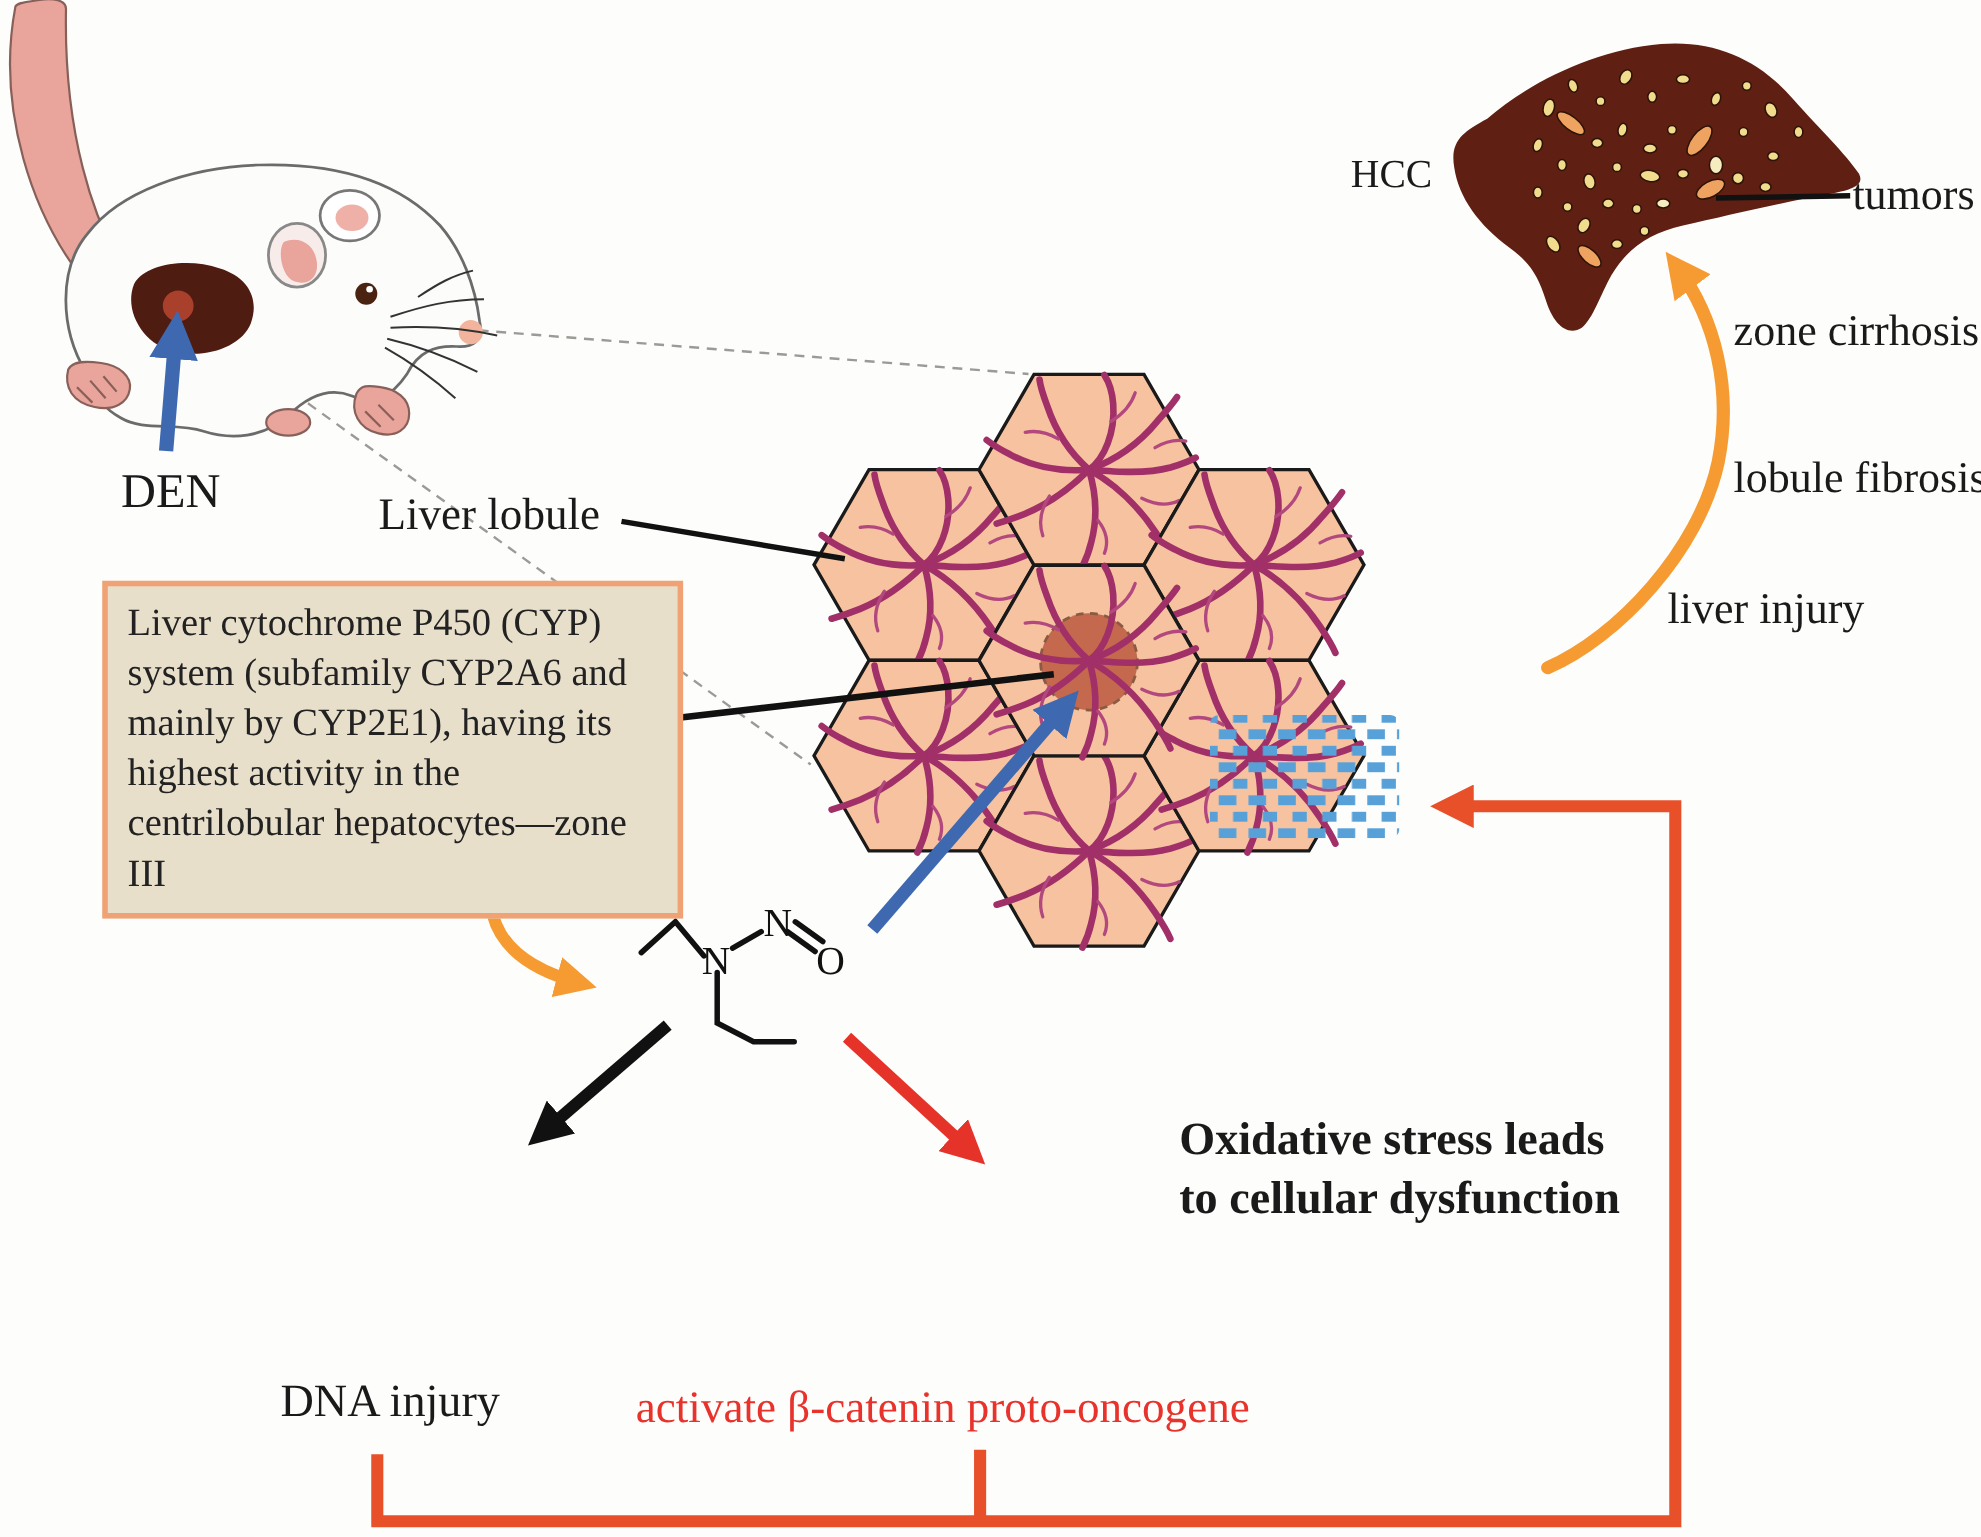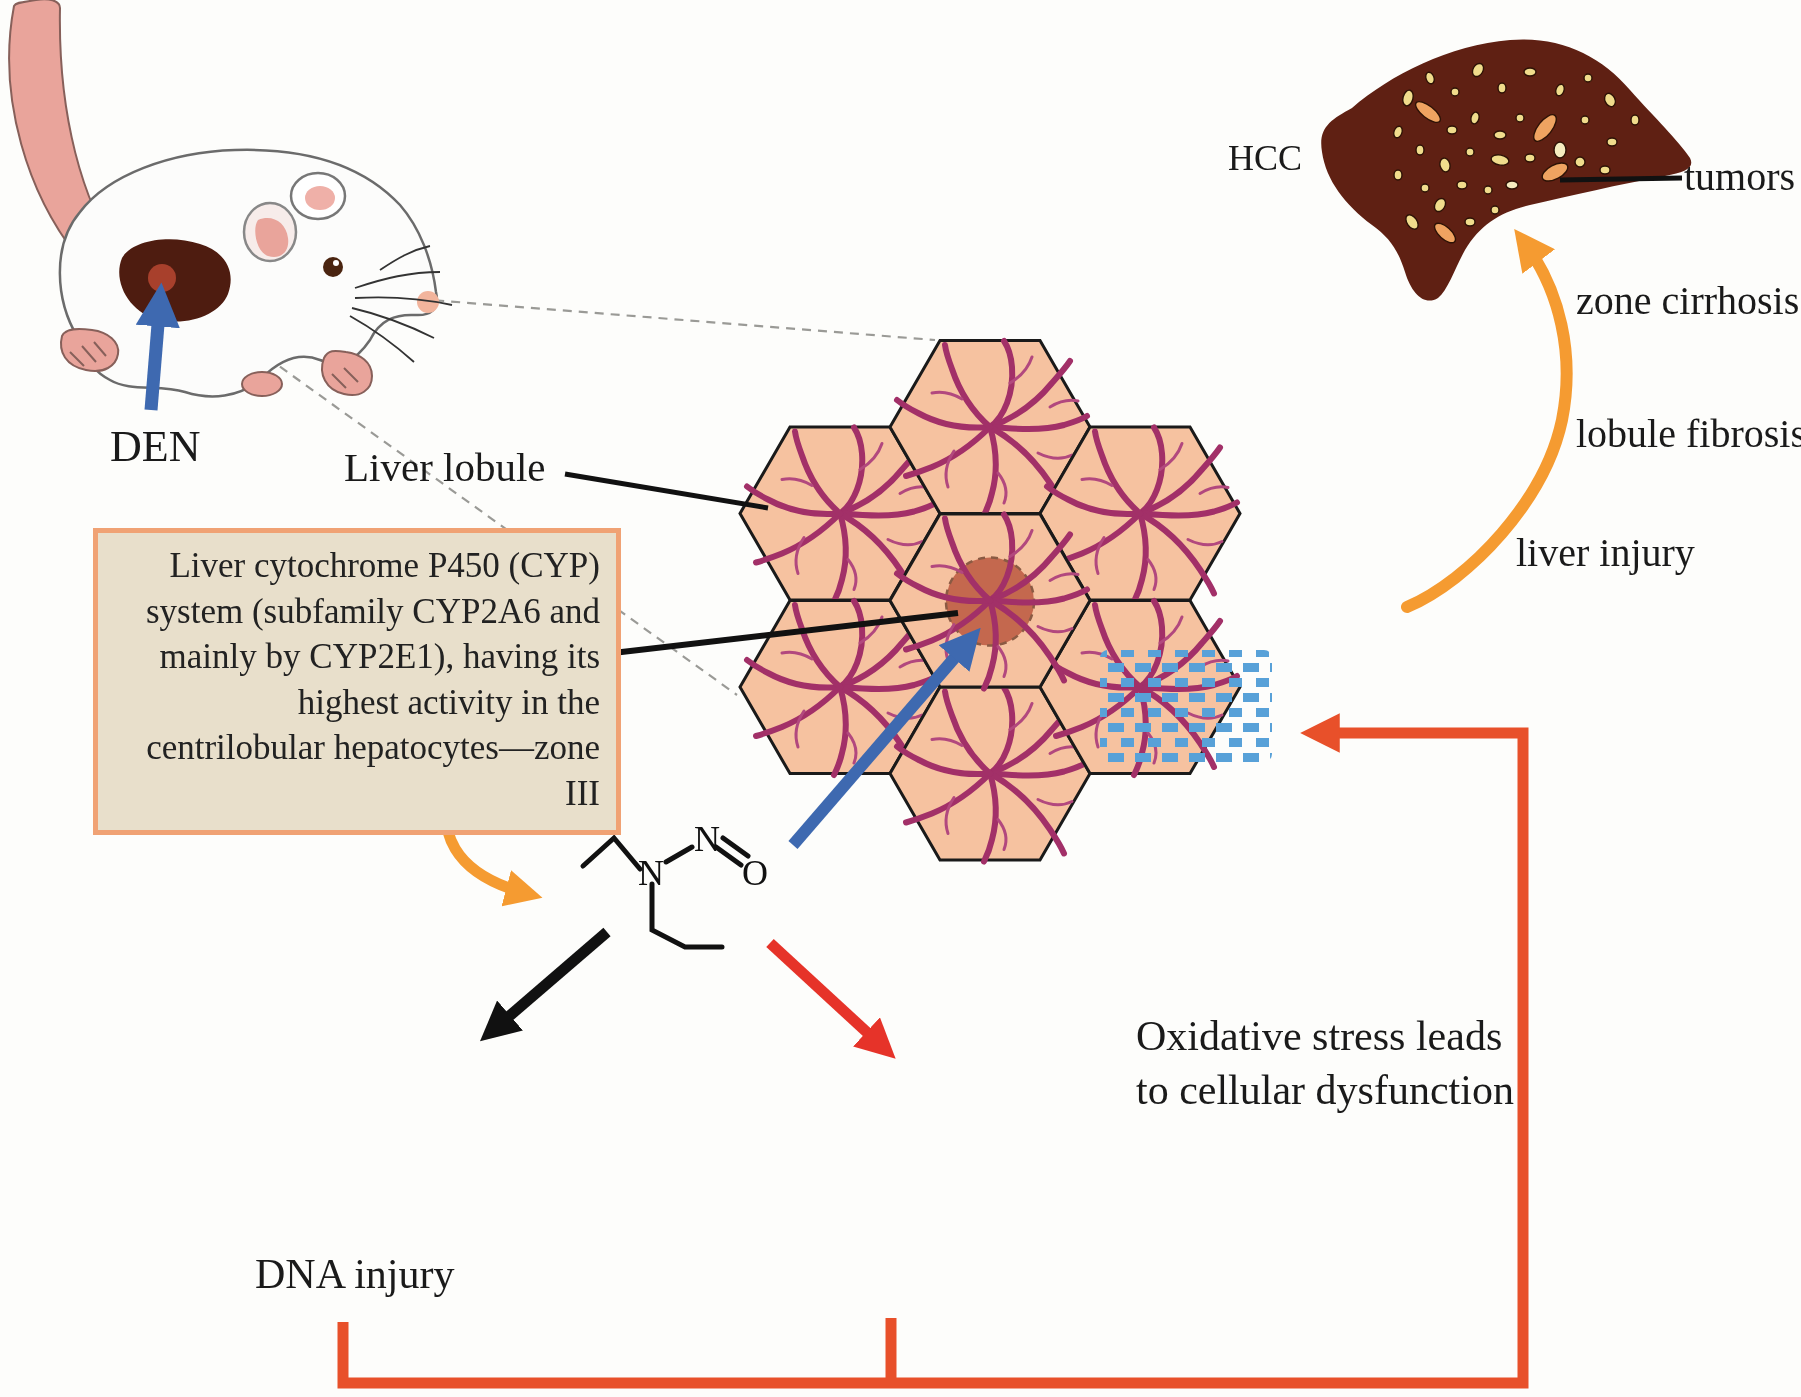--- a/index.html
+++ b/index.html
@@ -22,21 +22,20 @@
   .two-line{line-height:1.28;white-space:pre-line;}
   .info-box{
     position:absolute;
     left:93px;top:528px;width:484px;
     background:#e8dfcb;
     border:5px solid #f0a274;
     padding:10px 16px 14px 18px;
     font-size:35px;
     line-height:1.3;
     color:#222222;
-    text-align:right;
   }
   .atom{
     position:absolute;
     font-size:36px;
     color:#111111;
   }
 </style>
 </head>
 <body>
 
@@ -261,23 +260,24 @@
     </g>
   </svg>
 
   <div class="lbl" style="left:110px;top:424px;font-size:44px;">DEN</div>
   <div class="lbl" style="left:344px;top:446px;font-size:41px;">Liver lobule</div>
   <div class="lbl" style="left:1228px;top:140px;font-size:36px;">HCC</div>
   <div class="lbl" style="left:1684px;top:156px;font-size:40px;">tumors</div>
   <div class="lbl" style="left:1576px;top:280px;font-size:40px;">zone cirrhosis</div>
   <div class="lbl" style="left:1576px;top:413px;font-size:40px;">lobule fibrosis</div>
   <div class="lbl" style="left:1516px;top:532px;font-size:40px;text-align:right;">liver injury</div>
-  <div class="lbl two-line" style="left:1136px;top:1010px;font-size:42px;">Oxidative stress leads
+  <div class="lbl two-line" style="left:1072px;top:1010px;font-size:42px;font-weight:bold;">Oxidative stress leads
 to cellular dysfunction</div>
   <div class="lbl" style="left:255px;top:1252px;font-size:42px;">DNA injury</div>
+  <div class="lbl red" style="left:578px;top:1258px;font-size:41px;">activate β-catenin proto-oncogene</div>
 
   <div class="info-box">
     <span>Liver cytochrome P450 (CYP) system (subfamily CYP2A6 and mainly by CYP2E1), having its highest activity in the centrilobular hepatocytes—zone III</span>
   </div>
 
   <div class="atom" style="left:638px;top:852px;">N</div>
   <div class="atom" style="left:694px;top:818px;">N</div>
   <div class="atom" style="left:742px;top:852px;">O</div>
 
 </div>

